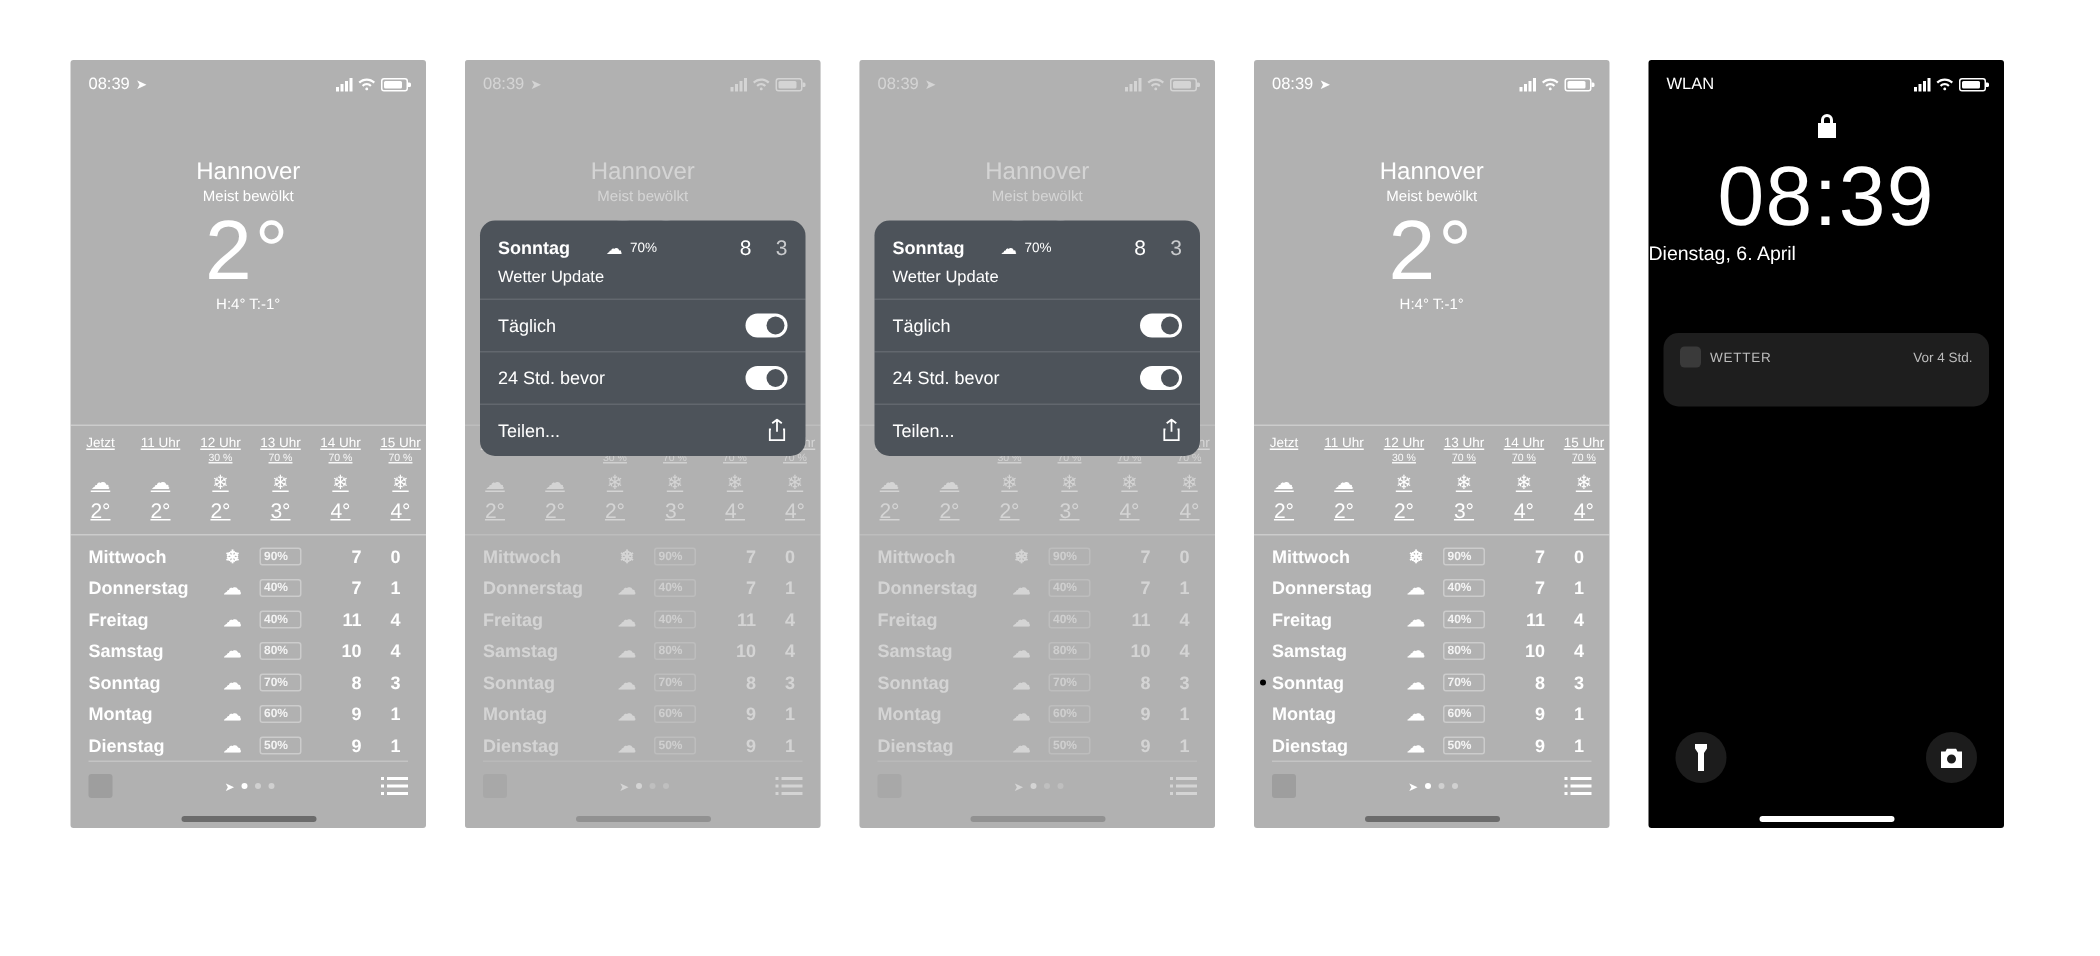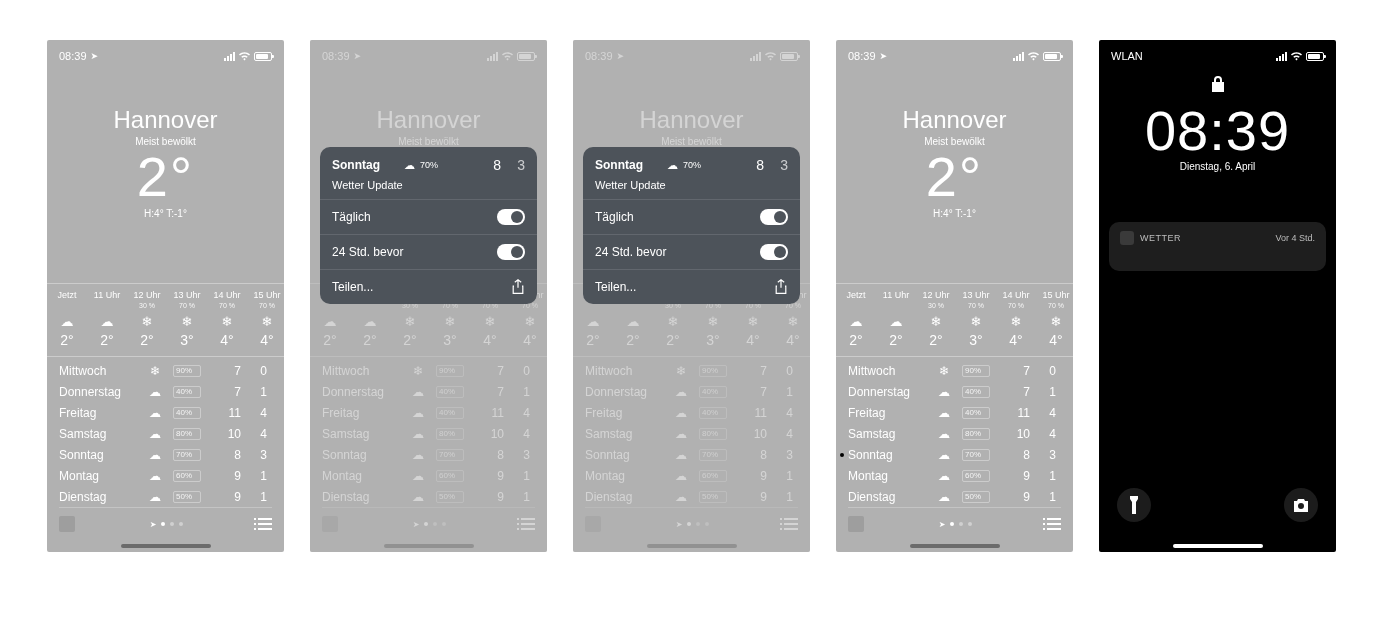--- a/index.html
+++ b/index.html
@@ -27,33 +27,33 @@
   .loc-arrow{font-size:9px;}
   .sig{display:inline-flex;align-items:flex-end;gap:1px;}
   .sig b{width:2px;background:#fff;display:inline-block;}
   .sig b:nth-child(1){height:3px;} .sig b:nth-child(2){height:5px;} .sig b:nth-child(3){height:7px;} .sig b:nth-child(4){height:9px;}
   .wifi-svg{width:13px;height:10px;}
   .batt{width:18px;height:9px;border:1px solid #fff;border-radius:2px;position:relative;}
   .batt::after{content:"";position:absolute;right:-3px;top:2px;width:2px;height:3px;background:#fff;border-radius:0 1px 1px 0;}
   .batt i{position:absolute;left:1px;top:1px;bottom:1px;width:12px;background:#fff;border-radius:1px;}
 
   .city-block{position:absolute;top:66px;left:0;right:0;text-align:center;}
-  .city{font-size:24px;font-weight:400;}
+  .city{font-size:16px;font-weight:400;}
   .cond{font-size:10px;margin-top:2px;}
   .big-temp{font-size:56px;font-weight:200;line-height:1;margin-top:2px;letter-spacing:2px;}
   .hilo{font-size:10px;margin-top:3px;}
 
   .hourly{position:absolute;top:243px;left:0;right:0;border-top:1px solid rgba(255,255,255,.35);border-bottom:1px solid rgba(255,255,255,.35);display:flex;overflow:hidden;}
-  .hour{flex:0 0 40px;text-align:center;padding:6px 0 8px;font-size:10px;}
+  .hour{flex:0 0 40px;text-align:center;padding:6px 0 8px;font-size:10px;text-decoration:underline;}
   .hour .h-label{font-size:9px;}
   .hour .h-pct{font-size:7px;opacity:.9;height:8px;margin-top:2px;}
   .hour .h-icon{margin:4px 0;height:14px;font-size:13px;}
   .hour .h-temp{font-size:14px;font-weight:400;}
 
-  .daily{position:absolute;top:320px;left:12px;right:12px;}
+  .daily{position:absolute;top:320px;left:12px;right:12px;font-weight:bold;}
   .day{display:flex;align-items:center;height:21px;font-size:12px;}
   .day .d-name{width:78px;}
   .day .d-icon{width:36px;text-align:center;font-size:12px;}
   .day .d-pct{width:28px;font-size:8px;color:rgba(255,255,255,.85);text-align:left;border:1px solid rgba(255,255,255,.35);border-radius:2px;padding:0 2px;line-height:10px;}
   .day .d-high{width:40px;text-align:right;}
   .day .d-low{width:26px;text-align:right;}
   .day-dot{position:absolute;left:-8px;width:4px;height:4px;border-radius:50%;background:#000;top:50%;transform:translateY(-50%);}
 
   .bottom-bar{position:absolute;bottom:20px;left:12px;right:12px;display:flex;align-items:center;justify-content:space-between;border-top:1px solid rgba(255,255,255,.25);padding-top:8px;}
   .bb-square{width:16px;height:16px;background:var(--gray-2);border-radius:2px;}
@@ -78,21 +78,21 @@
   .popup-head .ph-lo{width:24px;text-align:right;font-size:14px;opacity:.7;}
   .popup-sub{padding:2px 12px 8px;font-size:11px;}
   .popup-row{display:flex;align-items:center;justify-content:space-between;padding:9px 12px;border-top:1px solid rgba(255,255,255,.12);}
   .toggle{width:28px;height:16px;background:#fff;border-radius:10px;position:relative;}
   .toggle::after{content:"";position:absolute;right:2px;top:2px;width:12px;height:12px;border-radius:50%;background:var(--gray-dark);}
   .share-ic{width:14px;height:16px;}
 
   
   .lock-ic{display:block;margin:0 auto;}
   .ls-time{font-size:56px;font-weight:300;text-align:center;margin-top:4px;letter-spacing:1px;}
-  .ls-date{font-size:10px;text-align:center;margin-top:-2px;}
+  .ls-date{font-size:13px;margin-top:-2px;}
   .ls-top{position:absolute;top:34px;left:0;right:0;}
   .notif{position:absolute;top:182px;left:10px;right:10px;background:#1e1e1e;border-radius:10px;padding:9px 11px;font-size:10px;}
   .notif-head{display:flex;align-items:center;gap:6px;margin-bottom:17px;}
   .notif-head .n-app-ic{width:14px;height:14px;background:#3a3a3a;border-radius:3px;}
   .notif-head .n-app{letter-spacing:.5px;font-size:9px;color:#bdbdbd;}
   .notif-head .n-time{margin-left:auto;font-size:9px;color:#bdbdbd;}
   .notif-body{line-height:1.35;color:#e8e8e8;}
   .ls-btns{position:absolute;bottom:30px;left:18px;right:18px;display:flex;justify-content:space-between;}
   .ls-btn{width:34px;height:34px;border-radius:50%;background:#1c1c1c;display:flex;align-items:center;justify-content:center;}
 </style>

